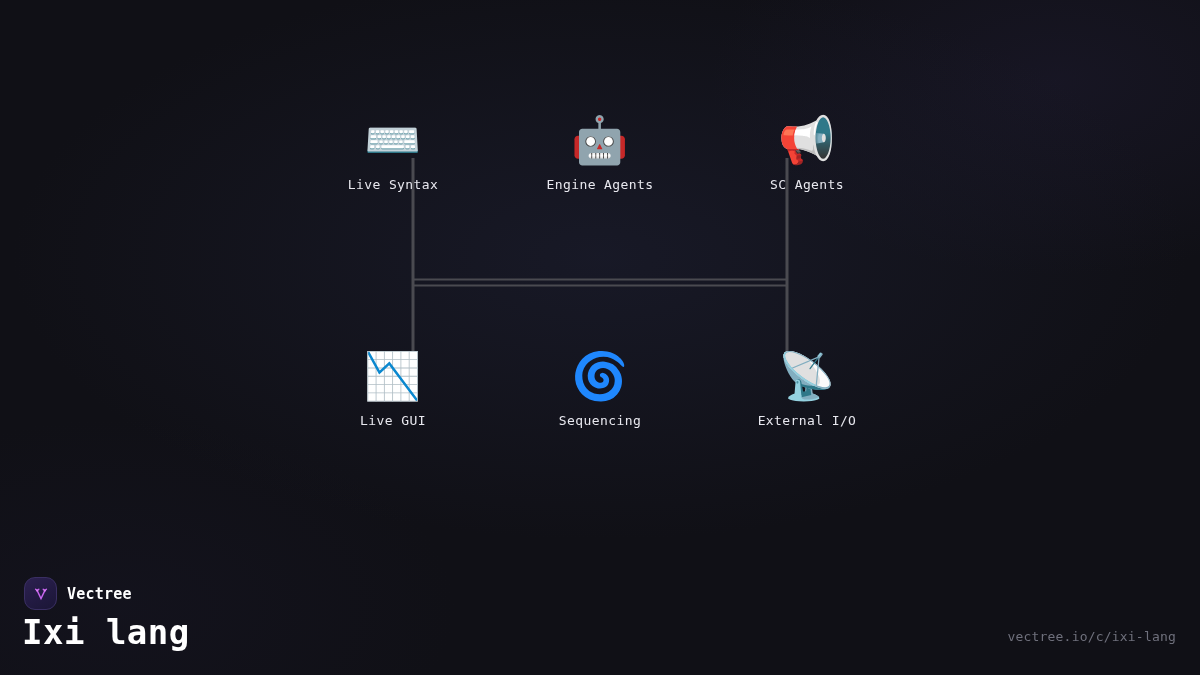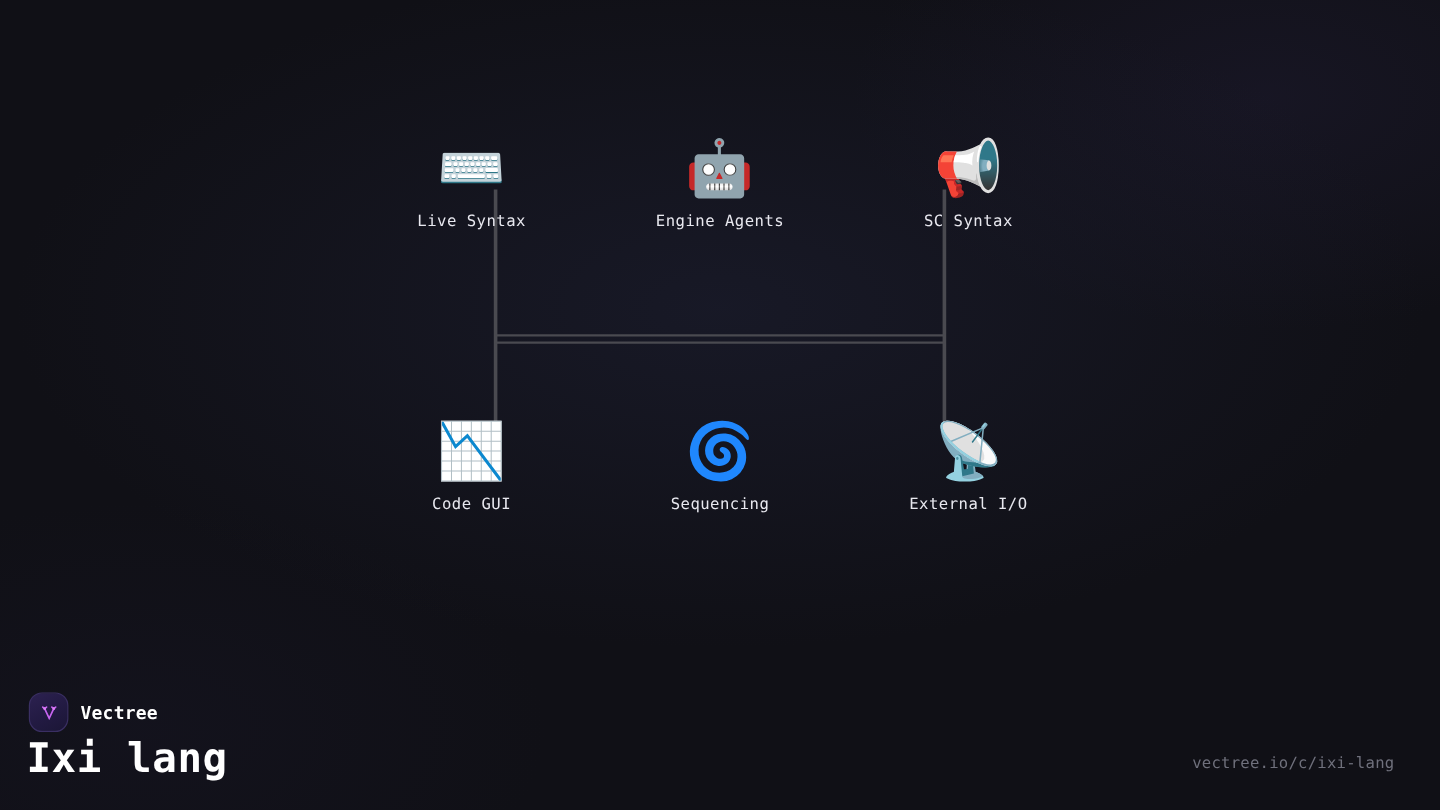--- a/index.html
+++ b/index.html
@@ -68,21 +68,21 @@
     font-family:"DejaVu Sans Mono", monospace;
     font-size:13px;
     letter-spacing:0.4px;
     color:#e8e8ef;
     white-space:nowrap;
   }
 
   
   .footer {
     position:absolute;
-    left:0; right:14px; bottom:0;
+    left:0; right:0; bottom:0;
     height:115px;
     z-index:5;
   }
 
   .brand {
     position:absolute;
     left:24px;
     top:17px;
     display:flex;
     align-items:center;
@@ -156,26 +156,26 @@
     <span class="node-label">Live Syntax</span>
   </div>
 
   <div class="node" style="left:600px; top:112px;">
     <span class="node-icon">🤖</span>
     <span class="node-label">Engine Agents</span>
   </div>
 
   <div class="node" style="left:807px; top:112px;">
     <span class="node-icon">📢</span>
-    <span class="node-label">SC Syntax</span>
+    <span class="node-label">SC Agents</span>
   </div>
 
   <div class="node" style="left:393px; top:348px;">
     <span class="node-icon">📉</span>
-    <span class="node-label">Code GUI</span>
+    <span class="node-label">Live GUI</span>
   </div>
 
   <div class="node" style="left:600px; top:348px;">
     <span class="node-icon">🌀</span>
     <span class="node-label">Sequencing</span>
   </div>
 
   <div class="node" style="left:807px; top:348px;">
     <span class="node-icon">📡</span>
     <span class="node-label">External I/O</span>

